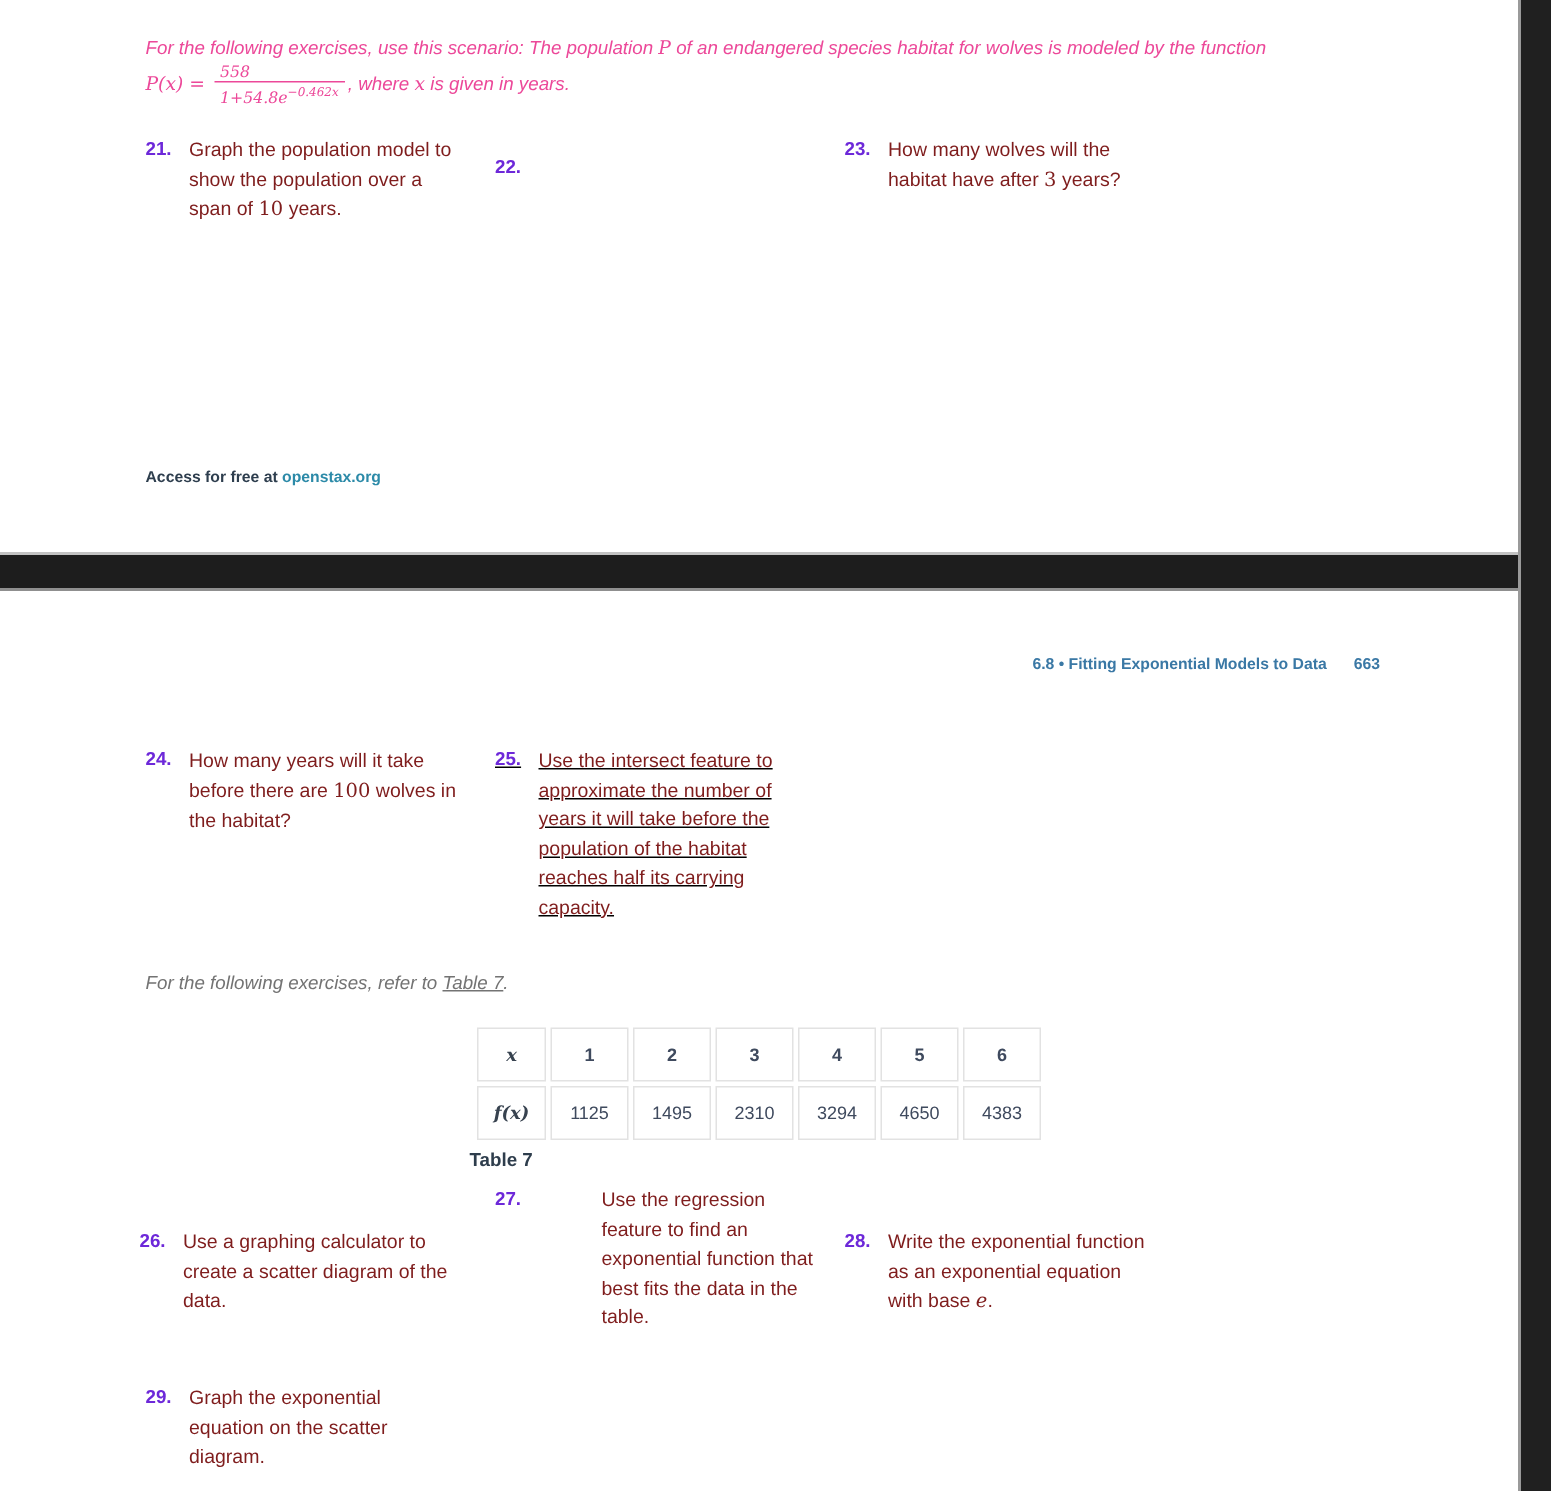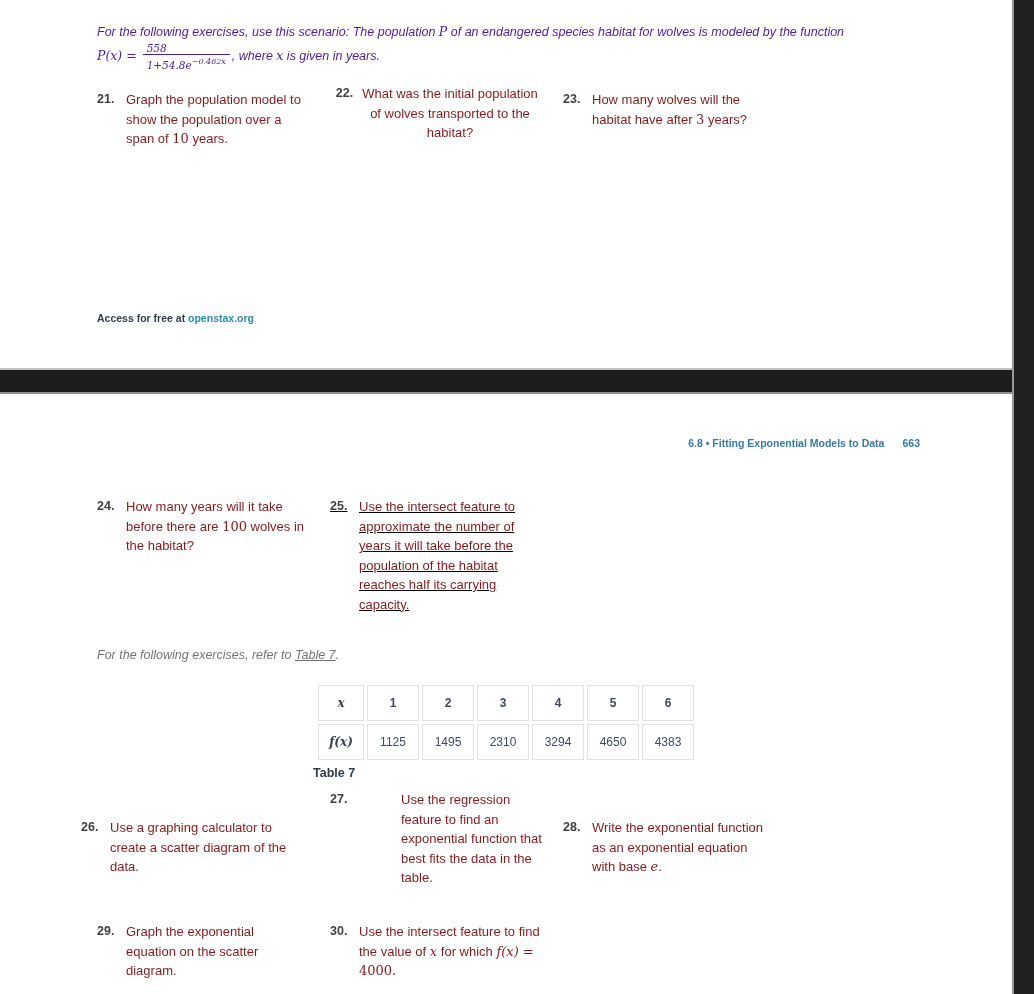--- a/index.html
+++ b/index.html
@@ -14,38 +14,38 @@
   }
   .page-band {
     position:absolute; left:0; top:368px; width:100%; height:26px;
     background:#1d1d1d; border-top:2px solid #c2c2c2; border-bottom:2px solid #8f8f8f;
     box-sizing:border-box;
   }
 
   
   .intro {
     position:absolute; left:97px; top:22px; width:800px; margin:0;
-    color:#4c1d95; font-style:italic; font-size:12.5px; line-height:20px;
+    color:#ec4899; font-style:italic; font-size:12.5px; line-height:20px;
   }
   .math { font-family:"DejaVu Serif", serif; font-style:italic; }
   .math-plain { font-family:"DejaVu Serif", serif; font-style:normal; }
   .func { white-space:nowrap; }
   .frac {
     display:inline-block; vertical-align:middle; text-align:left;
     font-size:10.5px; line-height:12px; margin:0 2px;
   }
   .frac .fnum { display:block; padding:0 4px; }
   .frac .fden { display:block; border-top:1px solid currentColor; padding:1px 4px 0 4px; white-space:nowrap; }
   .frac sup { font-size:8px; vertical-align:super; }
 
   
   .ex { position:absolute; display:flex; width:222px; }
   .ex-num {
     flex:none; width:29px; font-weight:bold; font-size:12.5px;
-    color:#404040; line-height:19.5px;
+    color:#6d28d9; line-height:19.5px;
   }
   .ex-text {
     margin:0; width:182px; font-size:13px; line-height:19.5px; color:#7f1d1d;
   }
 
   
   .footer {
     position:absolute; left:97px; top:312px; margin:0;
     font-size:10.5px; font-weight:bold; color:#2e3e4e;
   }
@@ -89,23 +89,22 @@
 <div class="screen">
 
   <p class="intro">
     <span>For the following exercises, use this scenario: The population </span><span class="math">P</span><span> of an endangered species habitat for wolves is modeled by the function </span><span class="math func"><span>P(x) = </span><span class="frac"><span class="fnum">558</span><span class="fden"><span>1+54.8e</span><sup>−0.462x</sup></span></span></span><span>, where </span><span class="math">x</span><span> is given in years.</span>
   </p>
 
   <div class="ex" style="left:97px; top:90px;">
     <span class="ex-num">21.</span>
     <p class="ex-text"><span>Graph the population model to show the population over a span of </span><span class="math-plain">10</span><span> years.</span></p>
   </div>
-  <div class="ex" style="left:330px; top:84px;text-align:center;">
+  <div class="ex" style="left:330px; top:102px;">
     <span class="ex-num">22.</span>
-    <p class="ex-text"><span>What was the initial population of wolves transported to the habitat?</span></p>
   </div>
   <div class="ex" style="left:563px; top:90px;">
     <span class="ex-num">23.</span>
     <p class="ex-text" style="width:190px;"><span>How many wolves will the habitat have after </span><span class="math-plain">3</span><span> years?</span></p>
   </div>
 
   <p class="footer">
     <span>Access for free at </span><span class="link">openstax.org</span>
   </p>
 
@@ -145,36 +144,32 @@
       <td>1495</td>
       <td>2310</td>
       <td>3294</td>
       <td>4650</td>
       <td>4383</td>
     </tr>
   </tbody>
     </table>
   <p class="table-caption">Table 7</p>
 
-  <div class="ex" style="left:81px; top:818px;">
+  <div class="ex" style="left:93px; top:818px;">
     <span class="ex-num">26.</span>
     <p class="ex-text" style="width:190px;"><span>Use a graphing calculator to create a scatter diagram of the data.</span></p>
   </div>
   <div class="ex" style="left:330px; top:790px;gap:42px;">
     <span class="ex-num">27.</span>
     <p class="ex-text" style="width:178px;"><span>Use the regression feature to find an exponential function that best fits the data in the table.</span></p>
   </div>
   <div class="ex" style="left:563px; top:818px;">
     <span class="ex-num">28.</span>
     <p class="ex-text" style="width:182px;"><span>Write the exponential function as an exponential equation with base </span><span class="math">e</span><span>.</span></p>
   </div>
 
   <div class="ex" style="left:97px; top:922px;">
     <span class="ex-num">29.</span>
     <p class="ex-text" style="width:170px;"><span>Graph the exponential equation on the scatter diagram.</span></p>
   </div>
-  <div class="ex" style="left:330px; top:922px;">
-    <span class="ex-num">30.</span>
-    <p class="ex-text" style="width:182px;"><span>Use the intersect feature to find the value of </span><span class="math">x</span><span> for which </span><span class="math">f(x)</span><span class="math-plain"> = 4000.</span></p>
-  </div>
 
   <div class="right-strip"></div>
 </div>
 
 </body></html>

